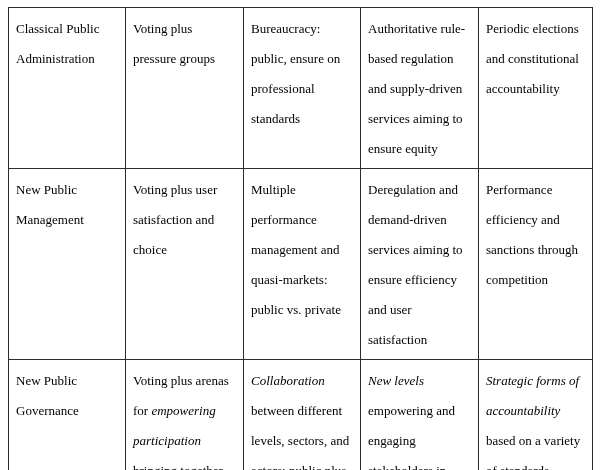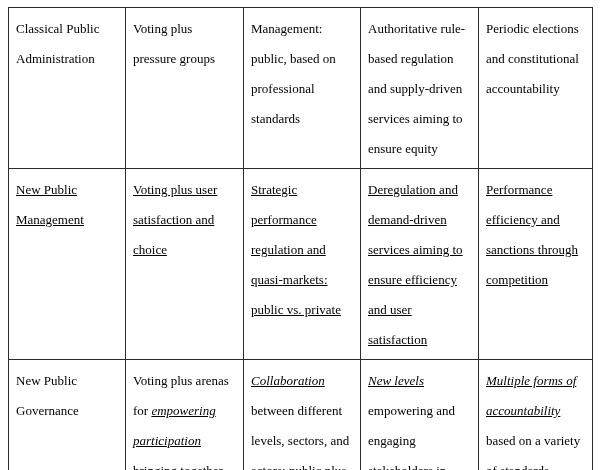--- a/index.html
+++ b/index.html
@@ -50,26 +50,25 @@
   }
 
   
   col.c0 { width: 117px; }
   col.c1 { width: 118px; }
   col.c2 { width: 117px; }
   col.c3 { width: 118px; }
   col.c4 { width: 114px; }
 
   tr.r0 td { height: 121px; }
-  tr.r1 td { height: 140px; text-decoration: underline; }
+  tr.r1 td { height: 140px; }
   tr.r2 td { height: 195px; }
 
   .lead-italic {
     font-style: italic;
-    text-decoration: underline;
   }
 
   .cell-text {
     display: block;
   }
 </style>
 </head>
 <body>
 
 <div class="page">
@@ -83,37 +82,37 @@
       <col class="c4">
     </colgroup>
     <tbody>
 
       <tr class="r0">
         <td class="rowlabel">Classical Public Administration</td>
         <td>
           <span class="cell-text">Voting plus pressure groups</span>
         </td>
         <td>
-          <span class="cell-text">Management: public, based on professional standards</span>
+          <span class="cell-text">Bureaucracy: public, ensure on professional standards</span>
         </td>
         <td>
           <span class="cell-text">Authoritative rule-based regulation and supply-driven services aiming to ensure equity</span>
         </td>
         <td>
           <span class="cell-text">Periodic elections and constitutional accountability</span>
         </td>
       </tr>
 
       <tr class="r1">
         <td class="rowlabel">New Public Management</td>
         <td>
           <span class="cell-text">Voting plus user satisfaction and choice</span>
         </td>
         <td>
-          <span class="cell-text">Strategic performance regulation and quasi-markets: public vs. private</span>
+          <span class="cell-text">Multiple performance management and quasi-markets: public vs. private</span>
         </td>
         <td>
           <span class="cell-text">Deregulation and demand-driven services aiming to ensure efficiency and user satisfaction</span>
         </td>
         <td>
           <span class="cell-text">Performance efficiency and sanctions through competition</span>
         </td>
       </tr>
 
       <tr class="r2">
@@ -121,20 +120,20 @@
         <td>
           <span>Voting plus arenas for </span><span class="lead-italic">empowering participation</span><span> bringing together public and private actors in continued dialogue</span>
         </td>
         <td>
           <span class="lead-italic">Collaboration</span><span> between different levels, sectors, and actors: public plus private</span>
         </td>
         <td>
           <span class="lead-italic">New levels</span><span> empowering and engaging stakeholders in public problem-solving and service production</span>
         </td>
         <td>
-          <span class="lead-italic">Multiple forms of accountability</span><span> based on a variety of standards attuned to organizational learning</span>
+          <span class="lead-italic">Strategic forms of accountability</span><span> based on a variety of standards attuned to organizational learning</span>
         </td>
       </tr>
 
     </tbody>
   </table>
 
 </div>
 
 </body></html>

